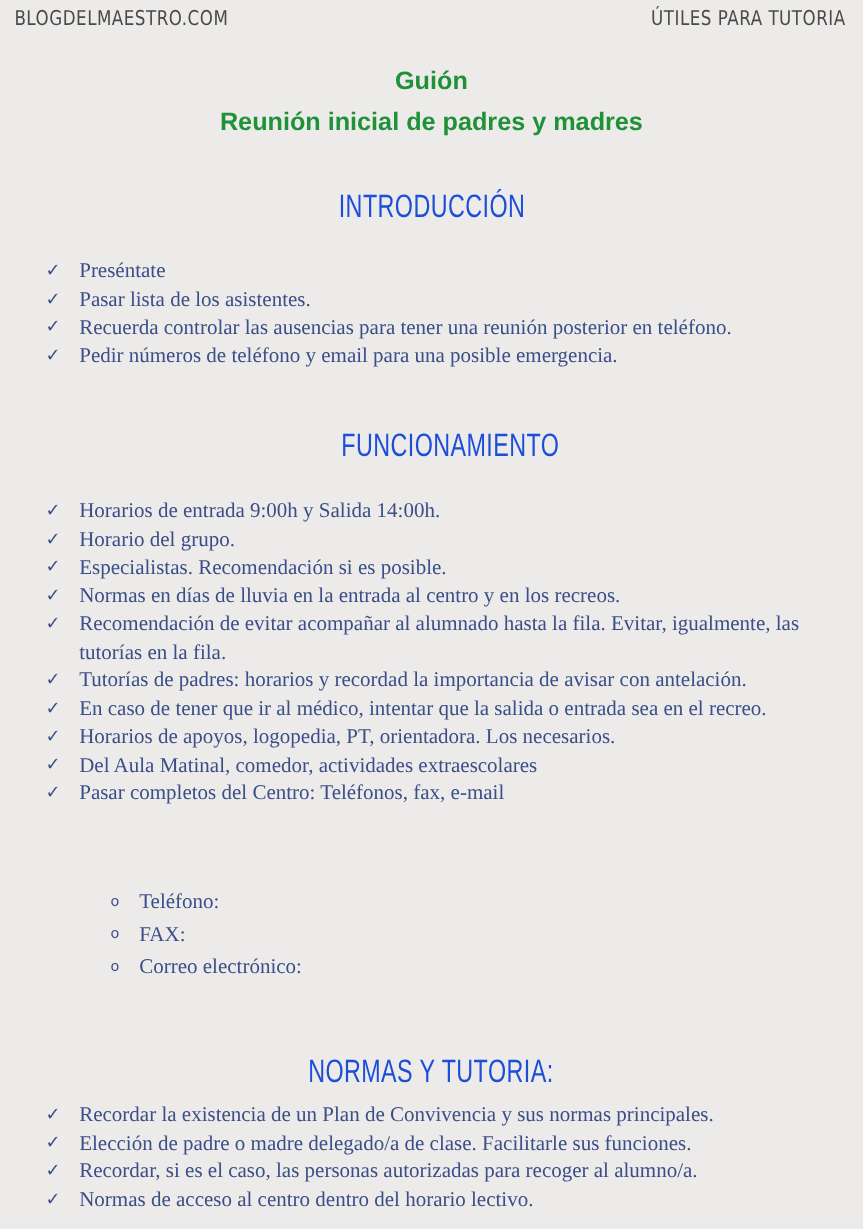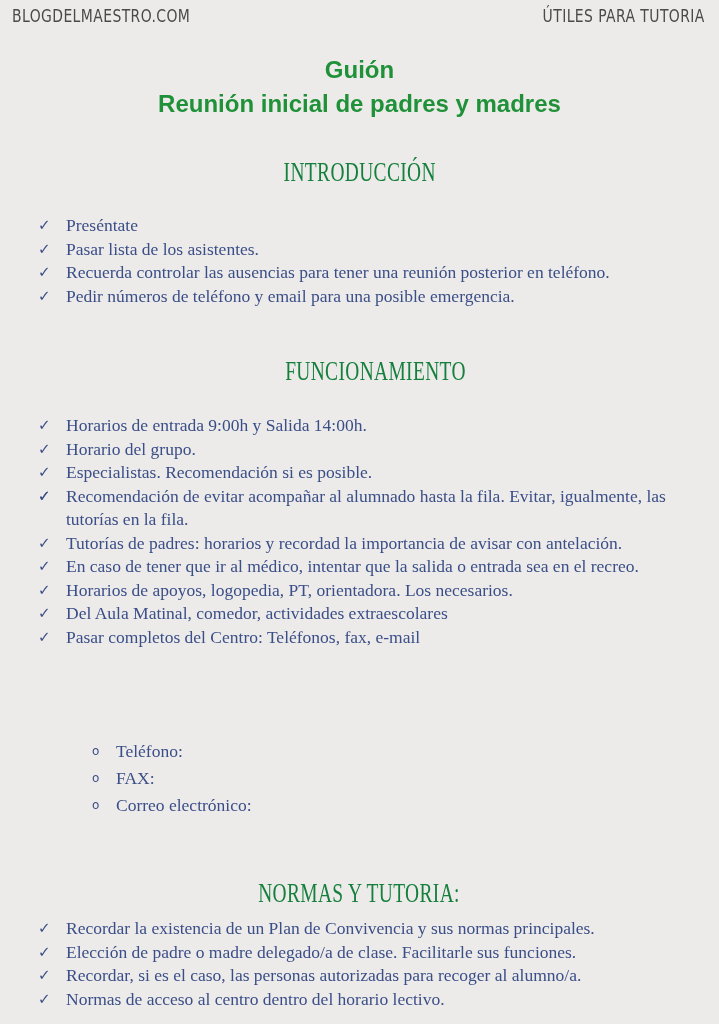--- a/index.html
+++ b/index.html
@@ -16,29 +16,29 @@
     color: #4a4a4a;
     transform: scaleX(0.82);
     font-weight: normal;
   }
   .hdr-left { left: 12px; transform-origin: left center; }
   .hdr-right { right: 14px; transform-origin: right center; }
 
   .title {
     position: absolute; left: 0; width: 719px; text-align: center;
     font-family: "Liberation Sans", sans-serif; font-weight: bold;
-    color: #1f9138; font-size: 24px;
+    color: #1f9138; font-size: 21px;
   }
   .t1 { top: 56px; }
   .t2 { top: 90px; }
 
   .section {
     position: absolute; left: 0; width: 719px; text-align: center;
-    font-family: Liberation Serif, serif;
-    color: #15803d; font-size: 27px; letter-spacing: 0.5px;
+    font-family: Liberation Sans, sans-serif;
+    color: #1d4ed8; font-size: 27px; letter-spacing: 0.5px;
   }
   .section span {
     display: inline-block; transform: scaleX(0.72);
   }
   .s1 { top: 157px; }
   .s2 { top: 356px; padding-left: 16px; }
   .s3 { top: 846px; margin-top: 32px; }
 
   .list {
     position: absolute; left: 38px; right: 20px;
@@ -80,21 +80,21 @@
   <li><span class="chk">✓</span><span>Pasar lista de los asistentes.</span></li>
   <li><span class="chk">✓</span><span>Recuerda controlar las ausencias para tener una reunión posterior en teléfono.</span></li>
   <li><span class="chk">✓</span><span>Pedir números de teléfono y email para una posible emergencia.</span></li>
 </ul>
 
 <div class="section s2"><span>FUNCIONAMIENTO</span></div>
 <ul class="list l2">
   <li><span class="chk">✓</span><span>Horarios de entrada 9:00h y Salida 14:00h.</span></li>
   <li><span class="chk">✓</span><span>Horario del grupo.</span></li>
   <li><span class="chk">✓</span><span>Especialistas. Recomendación si es posible.</span></li>
-  <li><span class="chk">✓</span></li>
+  <li><span class="chk">✓</span><span>Normas en días de lluvia en la entrada al centro y en los recreos.</span></li>
   <li><span class="chk">✓</span><span>Recomendación de evitar acompañar al alumnado hasta la fila. Evitar, igualmente, las tutorías en la fila.</span></li>
   <li><span class="chk">✓</span><span>Tutorías de padres: horarios y recordad la importancia de avisar con antelación.</span></li>
   <li><span class="chk">✓</span><span>En caso de tener que ir al médico, intentar que la salida o entrada sea en el recreo.</span></li>
   <li><span class="chk">✓</span><span>Horarios de apoyos, logopedia, PT, orientadora. Los necesarios.</span></li>
   <li><span class="chk">✓</span><span>Del Aula Matinal, comedor, actividades extraescolares</span></li>
   <li><span class="chk">✓</span><span>Pasar completos del Centro: Teléfonos, fax, e-mail</span></li>
 </ul>
 
 <ul class="sub">
   <li><span class="circ">o</span><span>Teléfono:</span></li>

